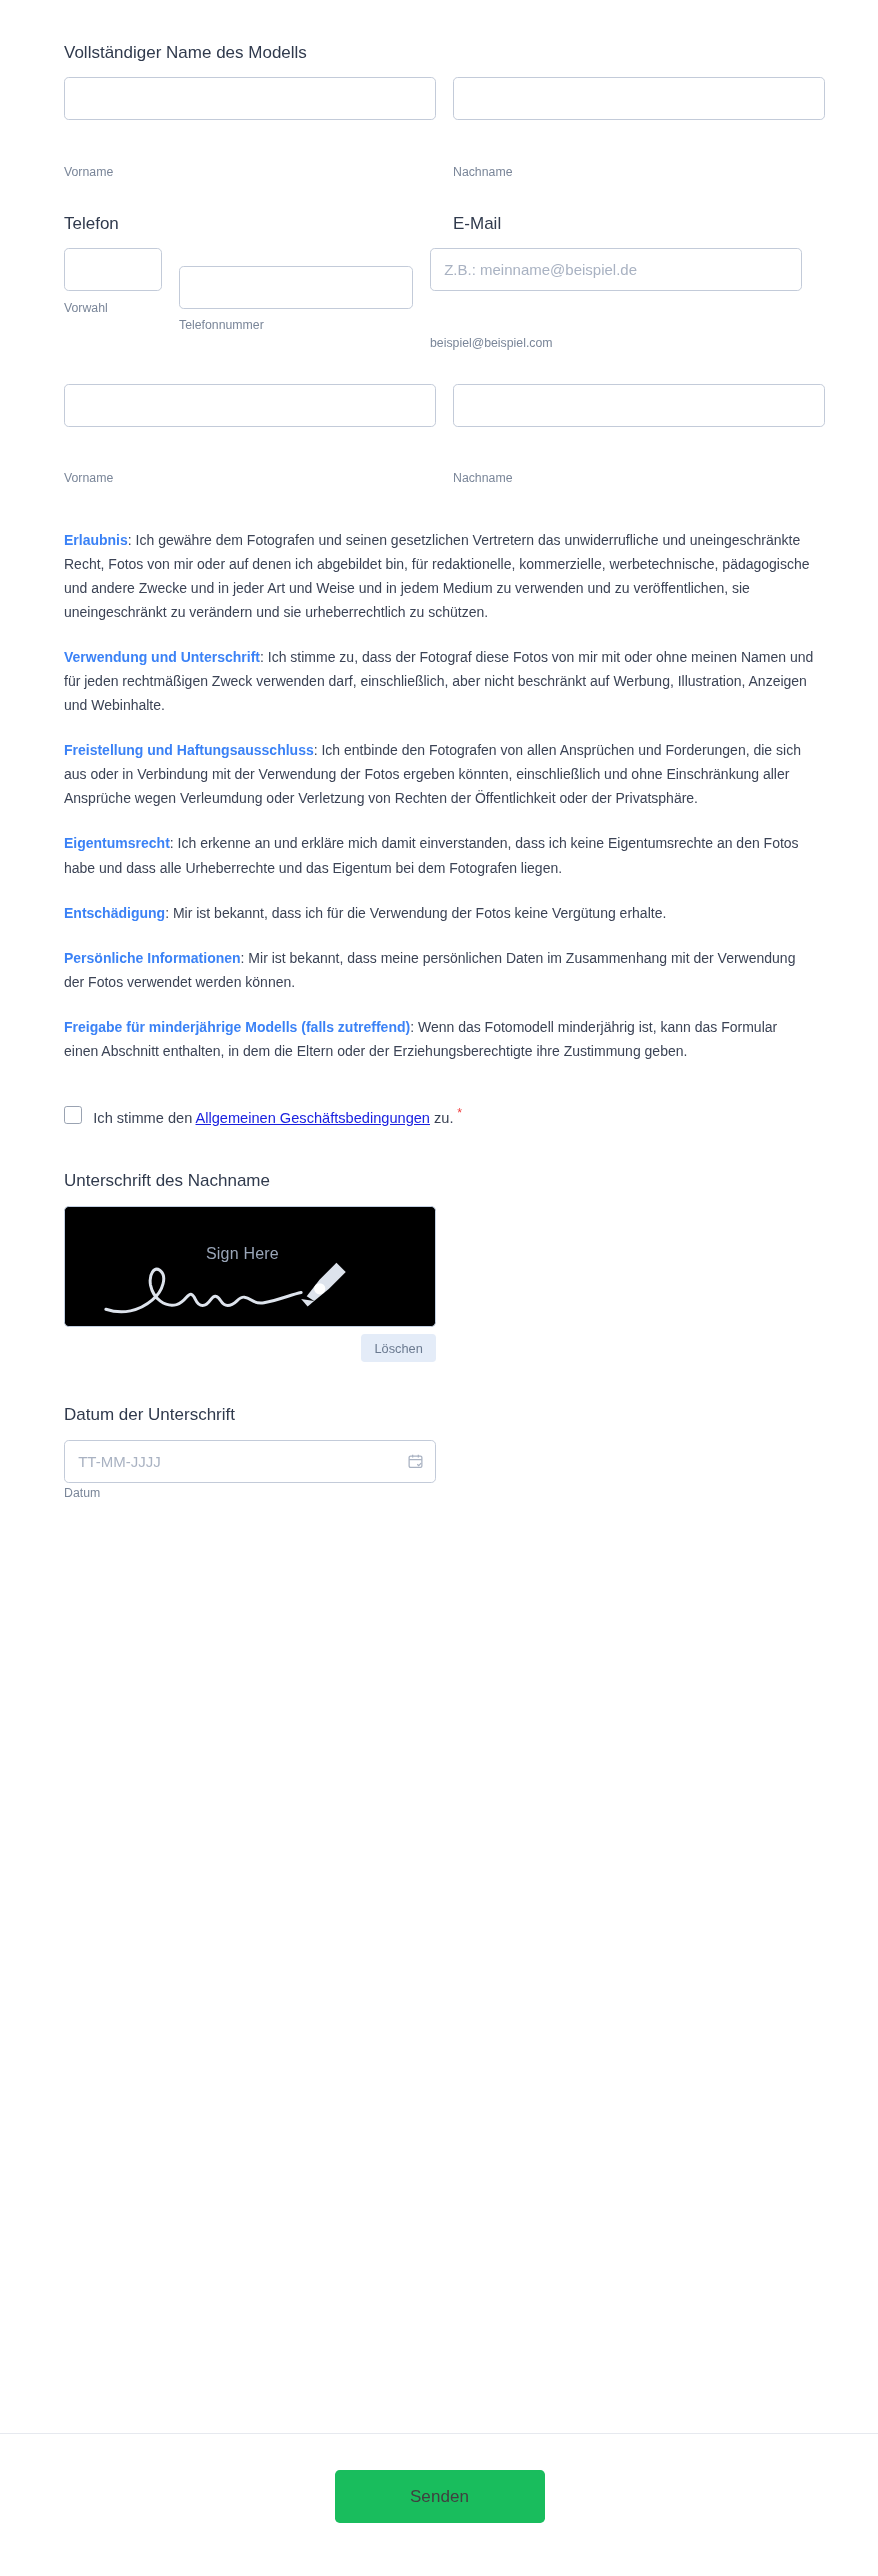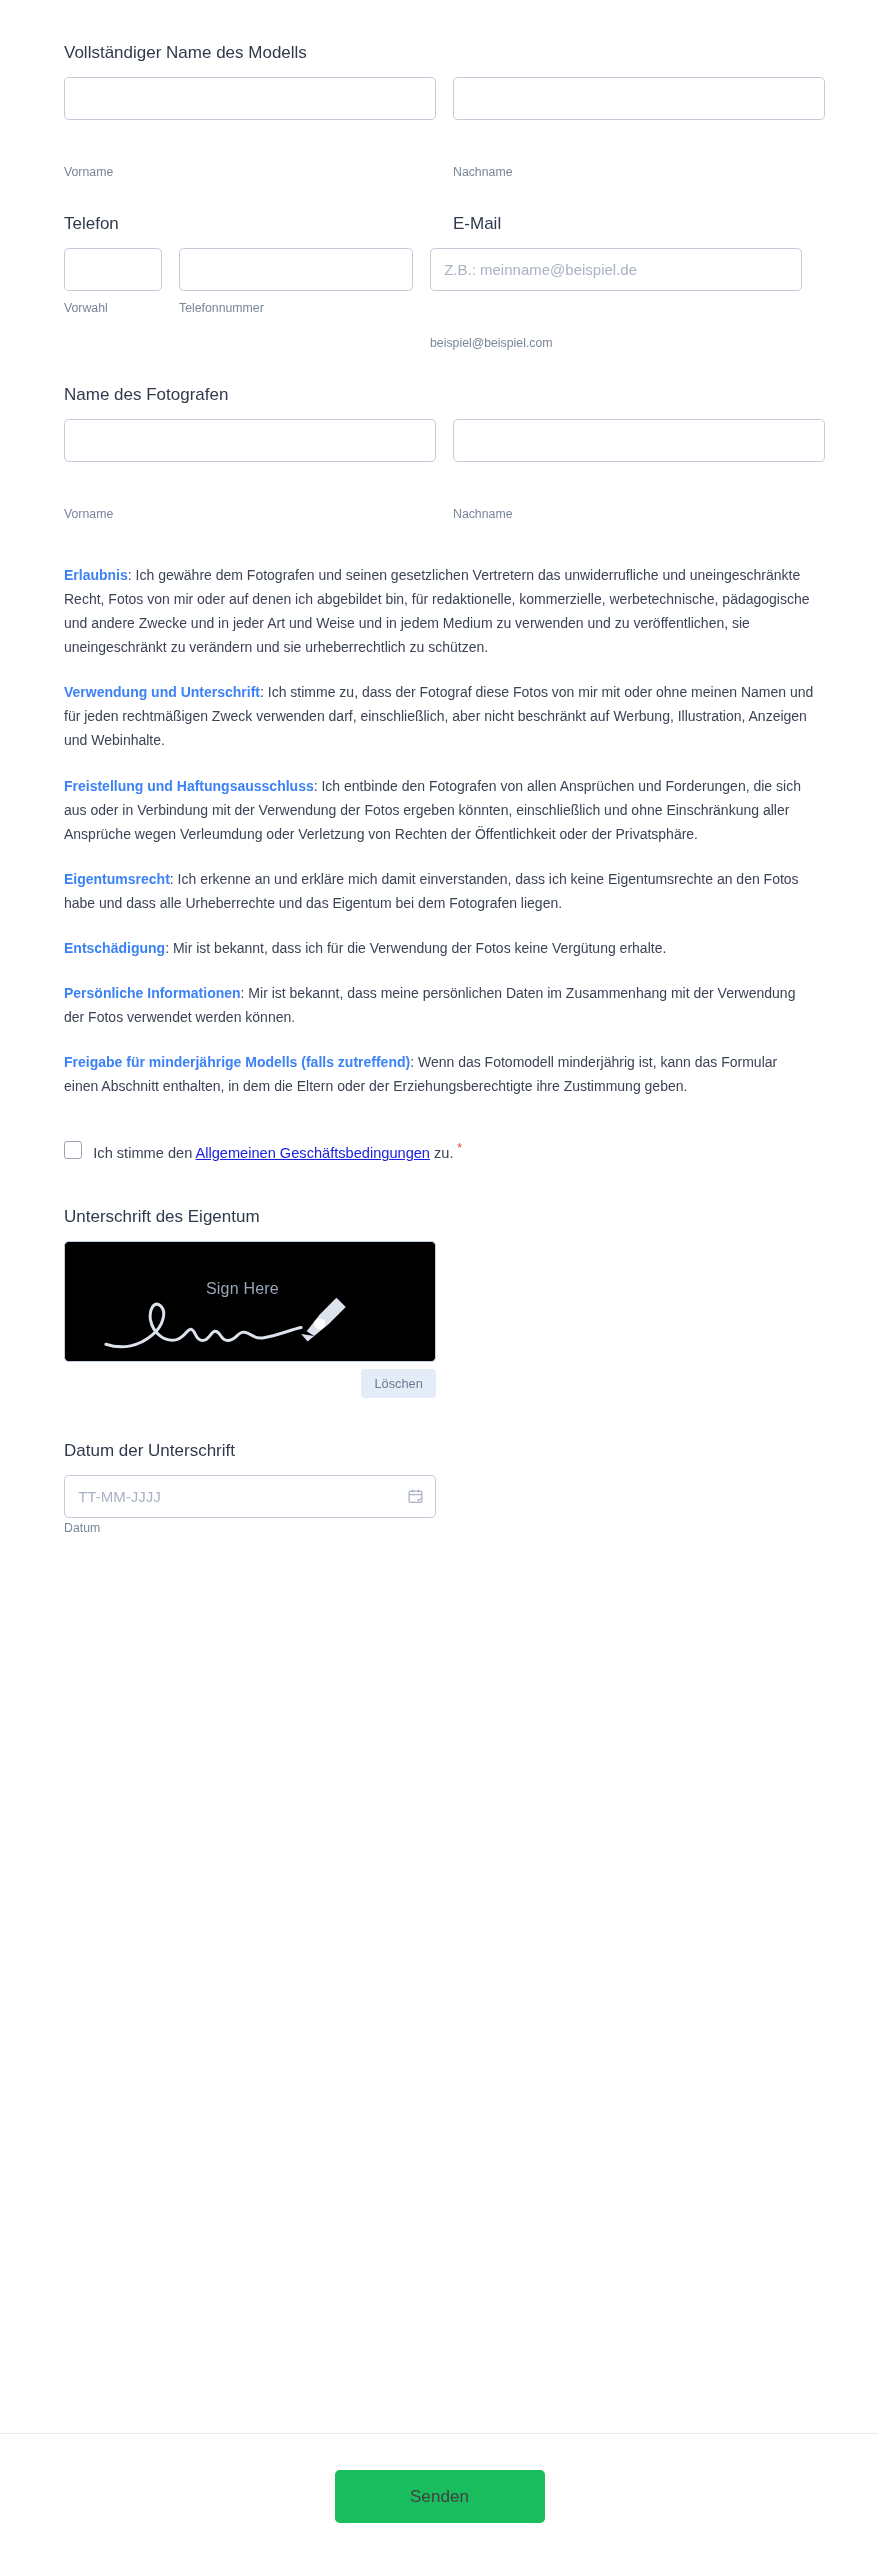--- a/index.html
+++ b/index.html
@@ -61,21 +61,21 @@
     display: flex;
     gap: 17px;
   }
   .input-col {
     display: flex;
     flex-direction: column;
     flex: 1 1 0;
     min-width: 0;
   }
   .input-col.narrow { flex: 0 0 98px; }
-  .input-col.phone-number { flex: 0 0 234px; }
+  .input-col.phone-number { flex: 0 0 234px; justify-content: center; }
   .input-col.half { flex: 0 0 372px; gap: 35px; }
   .input-col.full { flex: 1 1 100%; }
 
   .text-input {
     width: 100%;
     height: 43px;
     border: 0.9px solid #c3cbd9;
     border-radius: 4.7px;
     background: #ffffff;
     padding: 0 13.2px;
@@ -286,21 +286,20 @@
           <span class="sub-label">Telefonnummer</span>
         </div>
         <div class="input-col half">
           <input class="text-input" type="text" placeholder="Z.B.: meinname@beispiel.de" style="">
           <span class="sub-label">beispiel@beispiel.com</span>
         </div>
       </div>
     </section>
 
     <section class="field-group">
-      <span class="field-label">Name des Fotografen</span>
       <div class="input-row">
         <div class="input-col half">
           <input class="text-input" type="text" value="" style="">
           <span class="sub-label">Vorname</span>
         </div>
         <div class="input-col half">
           <input class="text-input" type="text" value="" style="">
           <span class="sub-label">Nachname</span>
         </div>
       </div>
@@ -329,21 +328,21 @@
         <strong>Freigabe für minderjährige Modells (falls zutreffend)</strong><span>: Wenn das Fotomodell minderjährig ist, kann das Formular einen Abschnitt enthalten, in dem die Eltern oder der Erziehungsberechtigte ihre Zustimmung geben.</span>
       </p>
     </section>
 
     <div class="terms-row">
       <input type="checkbox" class="terms-checkbox" style="">
       <span class="terms-text"><span>Ich stimme den </span><a class="terms-link" href="#">Allgemeinen Geschäftsbedingungen</a><span> zu.</span><span class="required-star">*</span></span>
     </div>
 
     <section class="signature-group">
-      <span class="field-label">Unterschrift des Eigentum</span>
+      <span class="field-label">Unterschrift des Nachname</span>
       <div class="signature-pad">
         <span class="sign-here-text">Sign Here</span>
         <svg class="sign-svg" viewBox="0 0 394 128">
           <path d="M42 110 C 60 116, 78 112, 92 100 C 104 90, 108 74, 100 68 C 94 64, 88 72, 90 84 C 93 99, 106 108, 118 105 C 128 102, 130 92, 134 94 C 139 96, 138 106, 146 106 C 154 106, 155 95, 160 96 C 166 97, 165 106, 173 106 C 182 106, 184 96, 191 97 C 199 98, 200 105, 212 103 C 228 100, 242 94, 252 92" fill="none" stroke="#dde3ec" stroke-width="3.2" stroke-linecap="round"></path>
           <g>
             <path d="M258 96 L 272 78 L 290 60 L 300 70 L 282 88 L 266 101 Z" fill="#dde3ec"></path>
             <circle cx="272" cy="88" r="6" fill="#ffffff"></circle>
             <path d="M252 99 L 266 101 L 259 107 Z" fill="#dde3ec"></path>
           </g>
         </svg>

